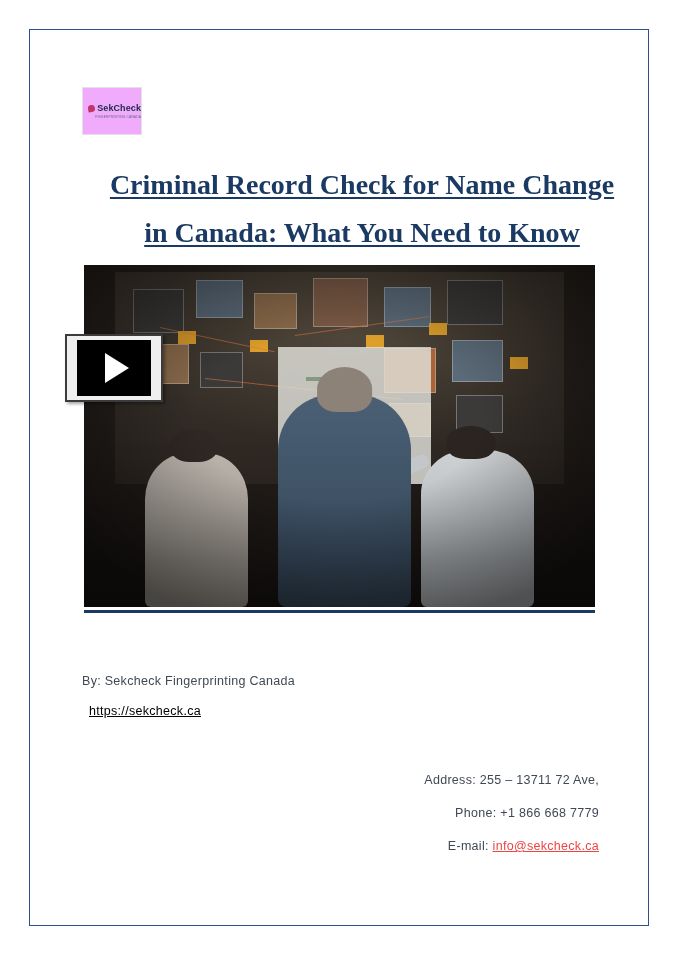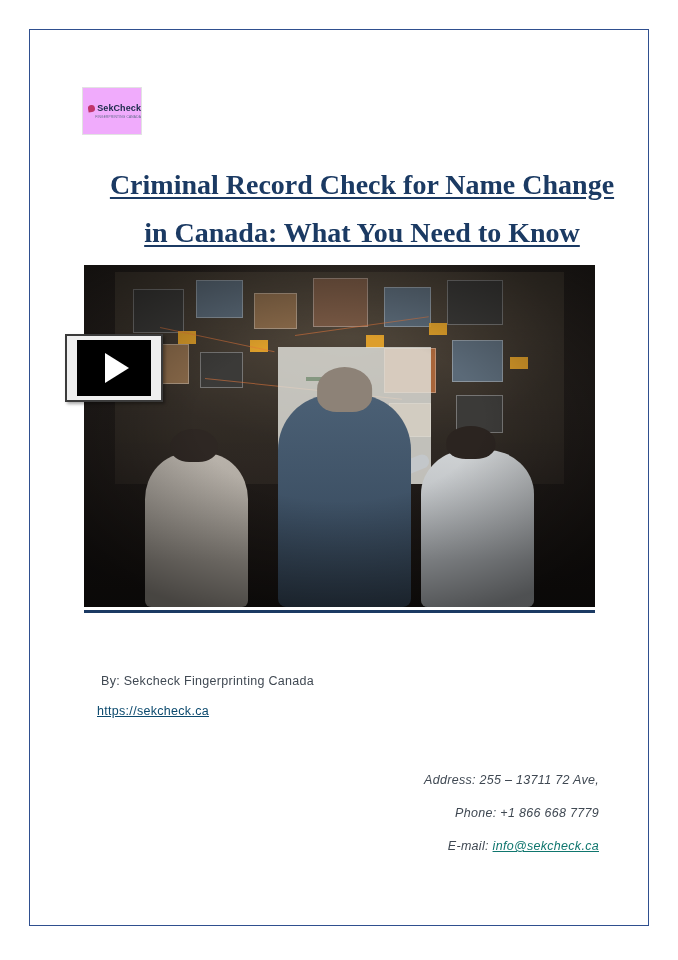--- a/index.html
+++ b/index.html
@@ -263,47 +263,46 @@
   }
 
   
   .byline {
     position: absolute;
     left: 53px;
     top: 645px;
     font-size: 12.5px;
     color: #404953;
     letter-spacing: .3px;
-    margin-left: 19px;
   }
   .site-link {
     position: absolute;
-    left: 68px;
+    left: 60px;
     top: 675px;
     font-size: 12.5px;
-    color: #0c4a6e;
+    color: #000000;
     text-decoration: underline;
     letter-spacing: .3px;
   }
 
   
   .contact {
     position: absolute;
     right: 50px;
     top: 740px;
     width: 330px;
     text-align: right;
     font-size: 12.5px;
     color: #404953;
     line-height: 22px;
     letter-spacing: .3px;
   }
-  .contact div { margin-bottom: 11px; font-style: italic; }
+  .contact div { margin-bottom: 11px; }
   .email-link {
-    color: #0f766e;
+    color: #ef4444;
     text-decoration: underline;
   }
 </style>
 </head>
 <body>
 
 <div class="page">
   <div class="page-border"></div>
 
   <div class="content">

